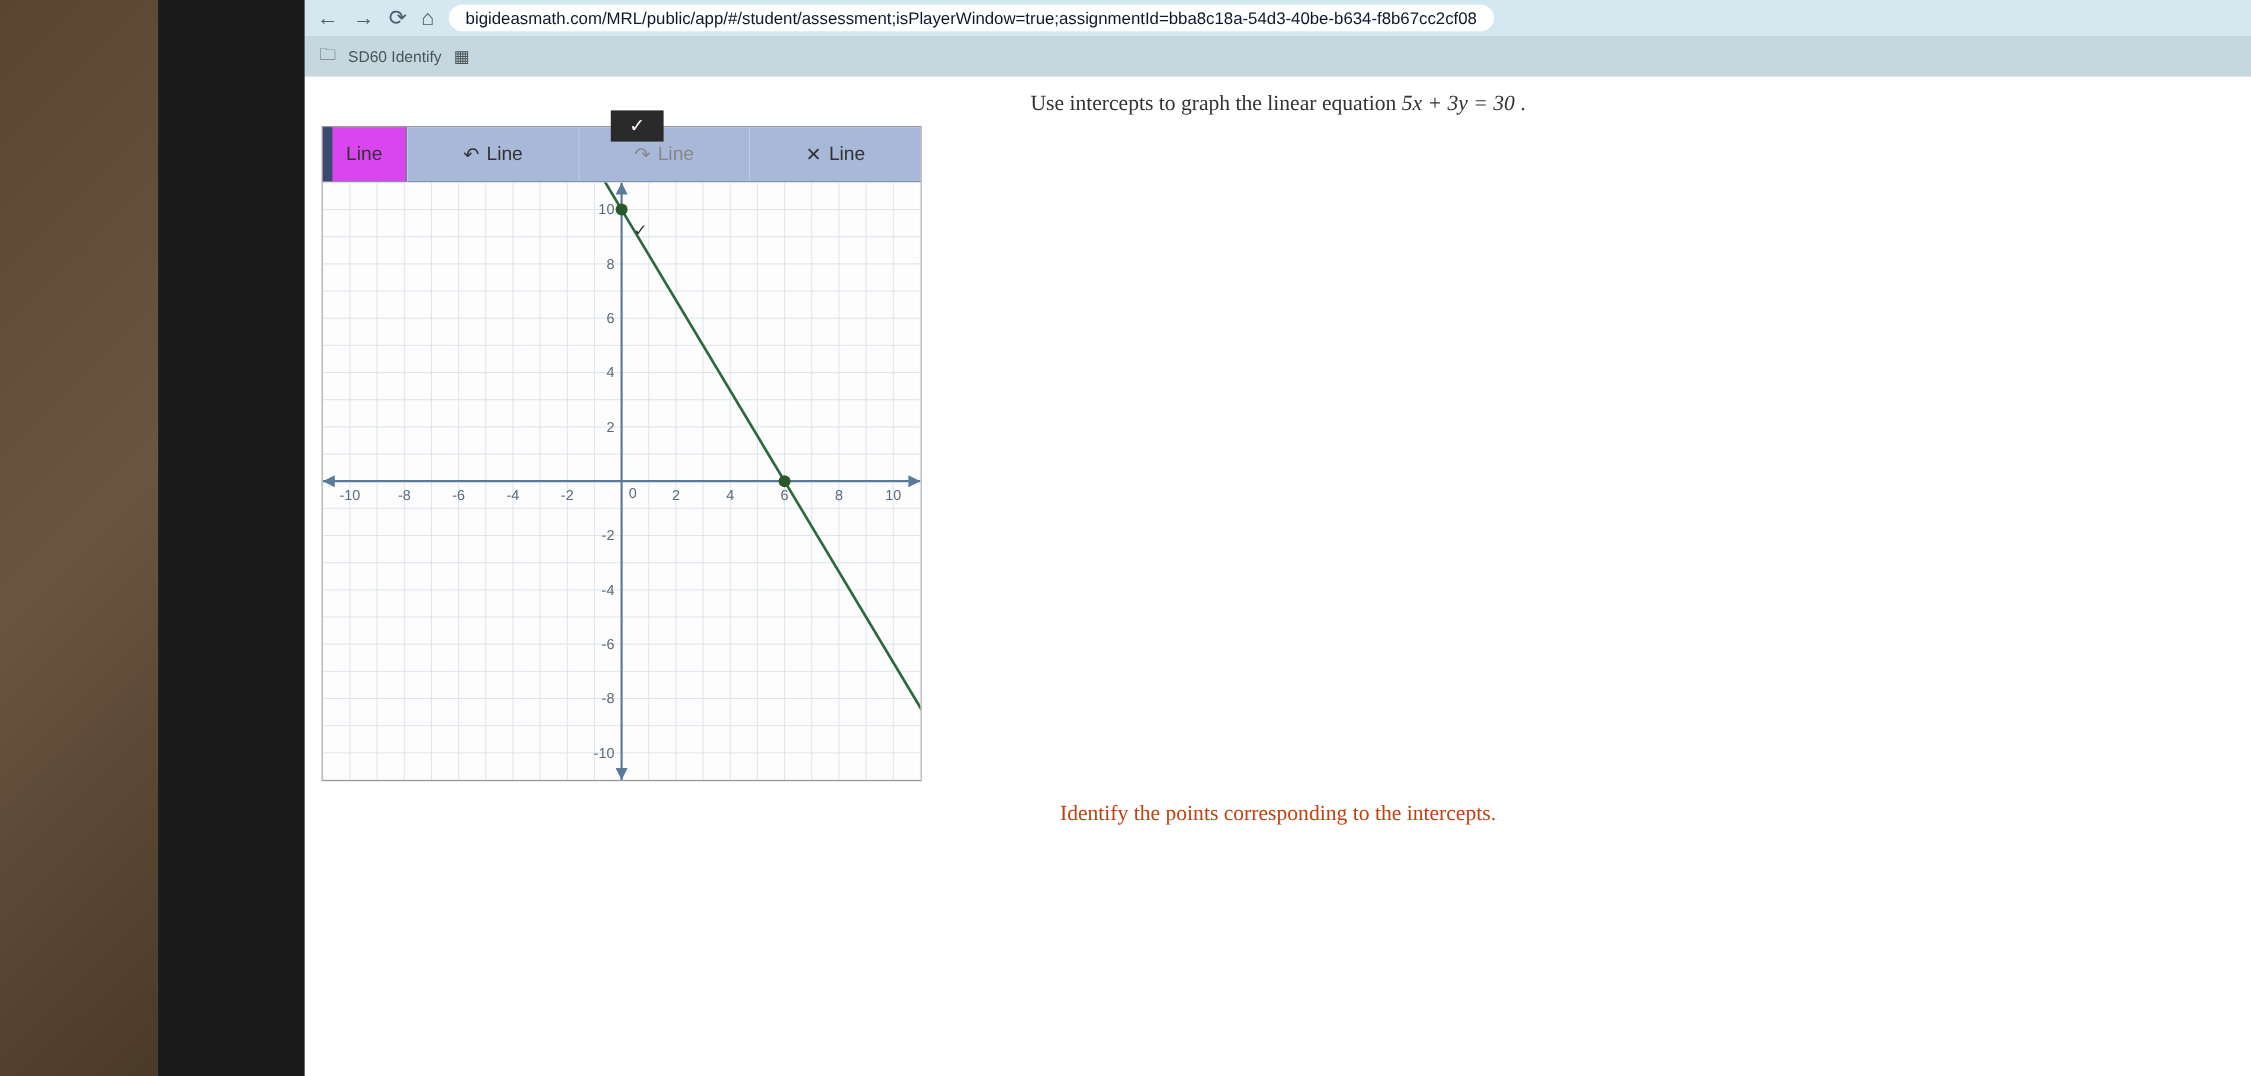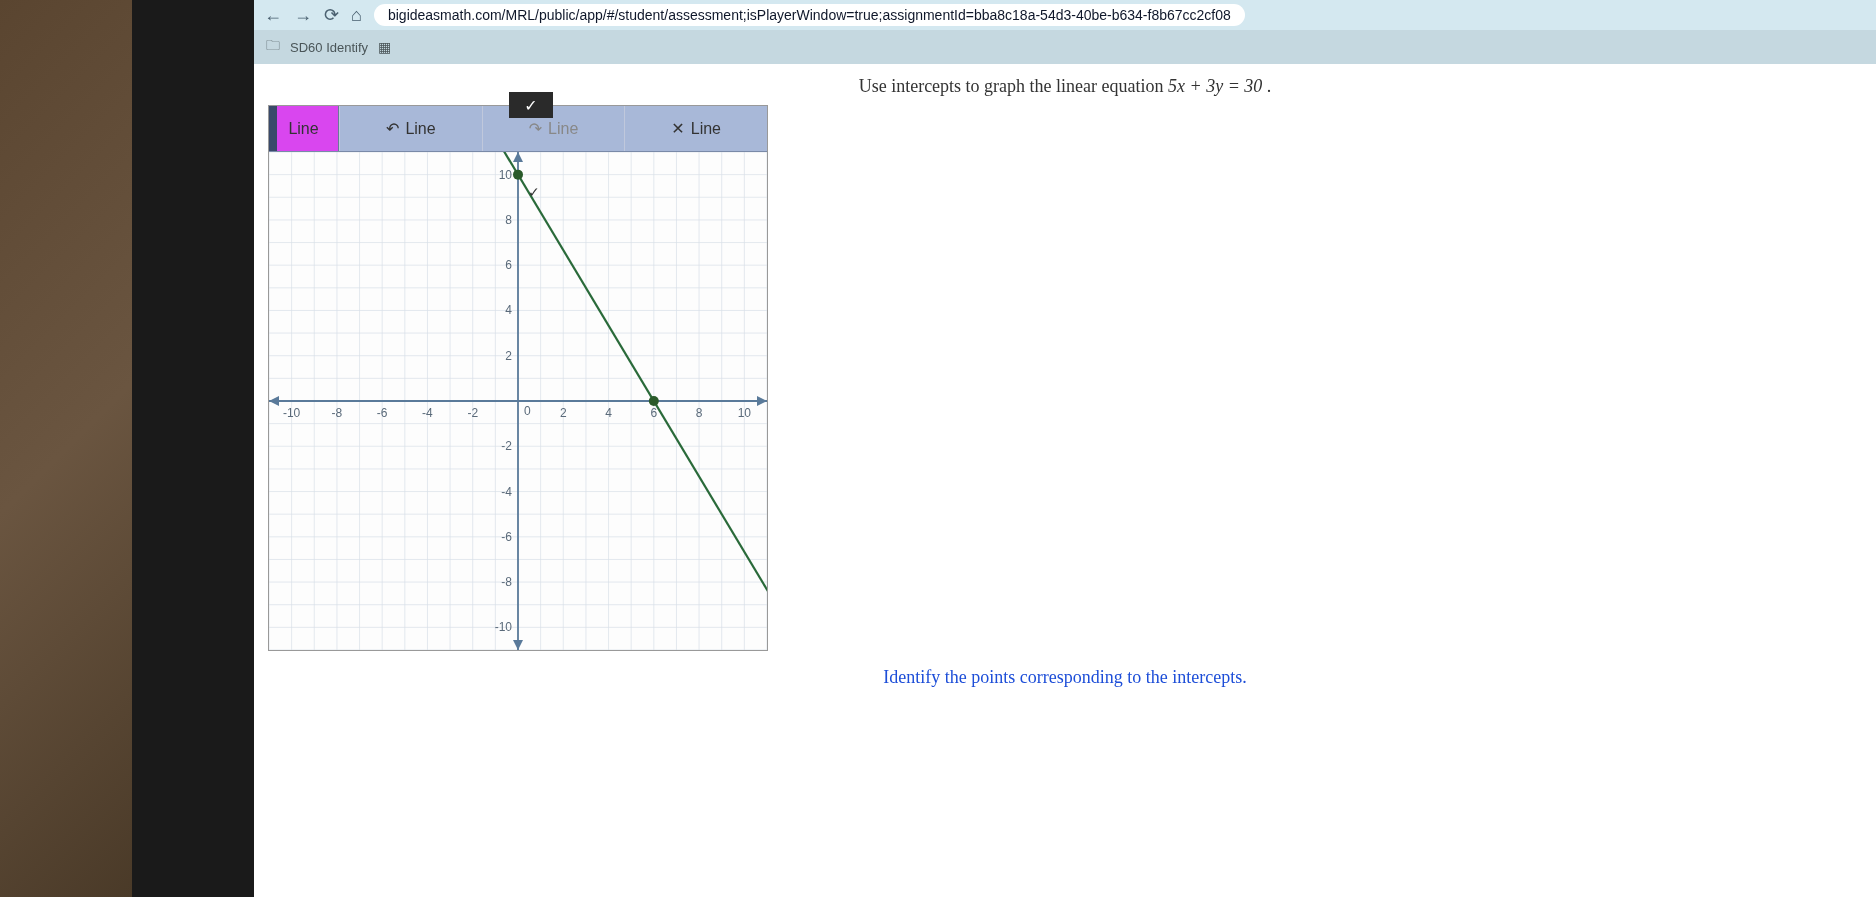--- a/index.html
+++ b/index.html
@@ -125,21 +125,21 @@
     }
     .tool-redo { color: #888; }
     .graph-canvas {
       width: 498px;
       height: 498px;
       background: #fdfdfd;
       position: relative;
     }
     .instruction {
       font-size: 18px;
-      color: #1d4ed8;
+      color: #c2410c;
       margin-top: 16px;
       font-family: Georgia, serif;
     }
     .wood-left {
       position: absolute;
       left: 0; top: 0; bottom: 0;
       width: 132px;
       background: linear-gradient(135deg, #5a4530, #6a5540, #4a3a28);
     }
     .bezel {

